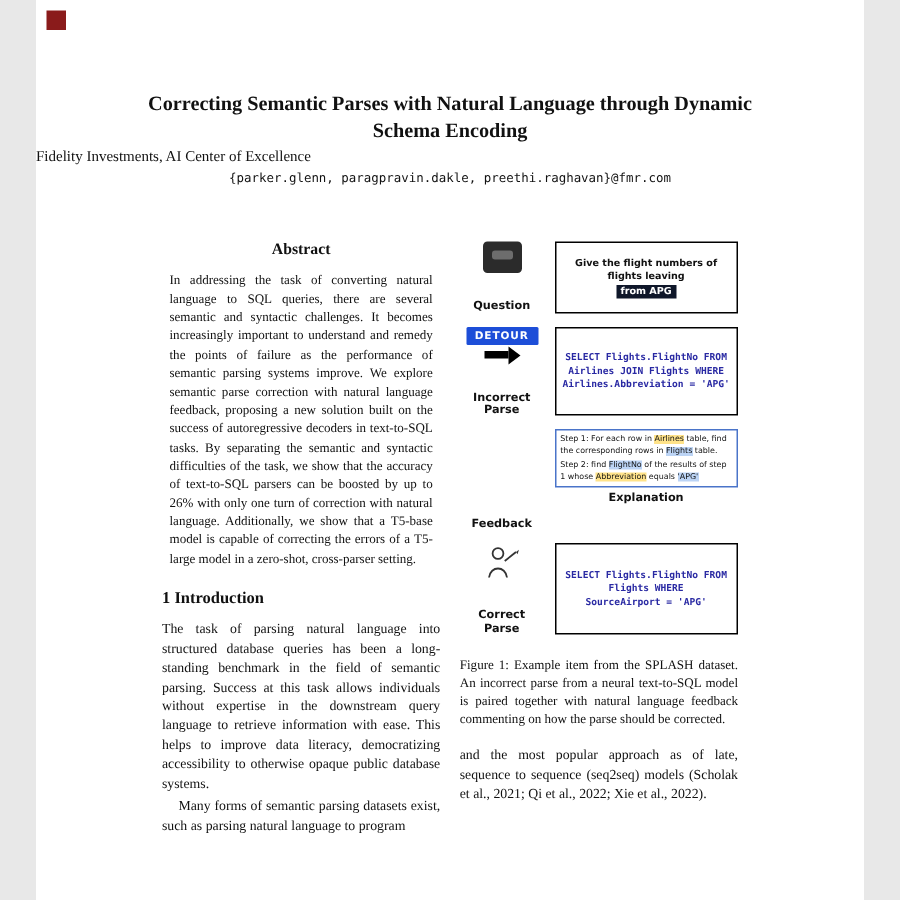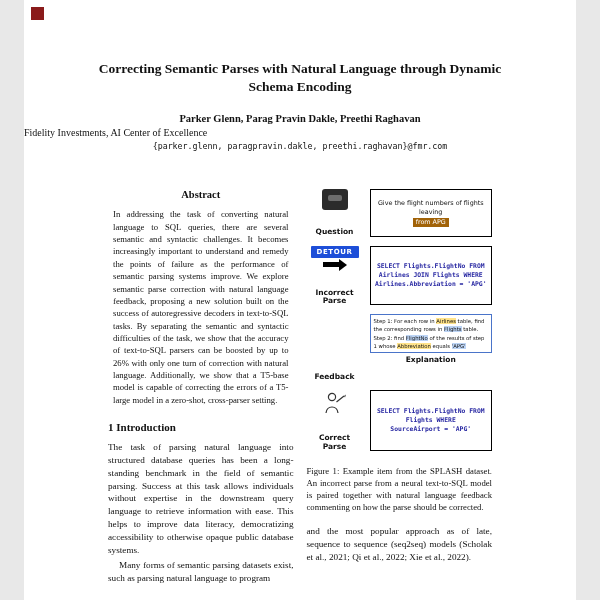--- a/index.html
+++ b/index.html
@@ -23,22 +23,22 @@
   .para + .para{margin-top:2px;}
 
   
   .figure{display:flex;flex-direction:column;gap:9px;}
   .fig-row{display:flex;align-items:stretch;gap:7px;}
   .fig-left{width:56px;flex:0 0 56px;display:flex;flex-direction:column;align-items:center;justify-content:flex-start;gap:18px;}
   .fig-label{font-family:"DejaVu Sans",sans-serif;font-weight:bold;font-size:7.5px;text-align:center;line-height:1.1;}
   .fig-box{flex:1;border:1px solid #000;padding:3px 3px;font-family:"DejaVu Sans",sans-serif;
     font-size:6.4px;text-align:center;line-height:1.45;display:flex;flex-direction:column;justify-content:center;}
   .sql-box{font-family:"DejaVu Sans Mono",monospace;color:#2929a3;white-space:pre-line;font-size:6.4px;font-weight:bold;min-height:24px;}
-  .q-box{min-height:20px;}
-  .q-hl{background:#a16207;color:#fff;padding:0 3px;display:inline-block;margin:1px auto 0;}
+  .q-box{min-height:20px;font-weight:bold;}
+  .q-hl{background:#0f172a;color:#fff;padding:0 3px;display:inline-block;margin:1px auto 0;}
   .q-icon{width:26px;height:21px;background:#2b2b2b;border-radius:3px;position:relative;}
   .q-icon::after{content:"";position:absolute;left:6px;top:6px;width:14px;height:6px;background:#6d6d6d;border-radius:2px;}
   .detour-wrap{display:flex;flex-direction:column;align-items:center;gap:1px;}
   .detour-sign{background:#1d4ed8;color:#fff;font-family:"DejaVu Sans",sans-serif;font-weight:bold;
     font-size:7px;letter-spacing:0.6px;padding:2px 6px;border-radius:1px;}
   .detour-arrow{display:flex;align-items:center;}
   .detour-arrow .shaft{width:16px;height:5px;background:#000;}
   .detour-arrow .head{width:0;height:0;border-top:6px solid transparent;border-bottom:6px solid transparent;border-left:8px solid #000;}
   .expl-wrap{flex:1;display:flex;flex-direction:column;}
   .expl-box{border:1px solid #4a74c9;padding:2px 3px;font-family:"DejaVu Sans",sans-serif;
@@ -50,21 +50,20 @@
   .caption{margin-top:14px;font-size:8.7px;line-height:1.4;text-align:justify;}
   .right-paras{margin-top:12px;}
 </style>
 </head>
 <body>
 
 <div class="page">
   <div class="corner-marker"></div>
 
   <div class="title">Correcting Semantic Parses with Natural Language through Dynamic Schema Encoding</div>
-  <div class="authors">Parker Glenn, Parag Pravin Dakle, Preethi Raghavan</div>
   <div class="affiliation">Fidelity Investments, AI Center of Excellence</div>
   <div class="email">{parker.glenn, paragpravin.dakle, preethi.raghavan}@fmr.com</div>
 
   <div class="columns">
 
     <div class="col">
       <div class="abstract-heading">Abstract</div>
       <div class="abstract-body">In addressing the task of converting natural language to SQL queries, there are several semantic and syntactic challenges. It becomes increasingly important to understand and remedy the points of failure as the performance of semantic parsing systems improve. We explore semantic parse correction with natural language feedback, proposing a new solution built on the success of autoregressive decoders in text-to-SQL tasks. By separating the semantic and syntactic difficulties of the task, we show that the accuracy of text-to-SQL parsers can be boosted by up to 26% with only one turn of correction with natural language. Additionally, we show that a T5-base model is capable of correcting the errors of a T5-large model in a zero-shot, cross-parser setting.</div>
       <div class="section-heading">1 Introduction</div>
       <p class="para">The task of parsing natural language into structured database queries has been a long-standing benchmark in the field of semantic parsing. Success at this task allows individuals without expertise in the downstream query language to retrieve information with ease. This helps to improve data literacy, democratizing accessibility to otherwise opaque public database systems.</p>

